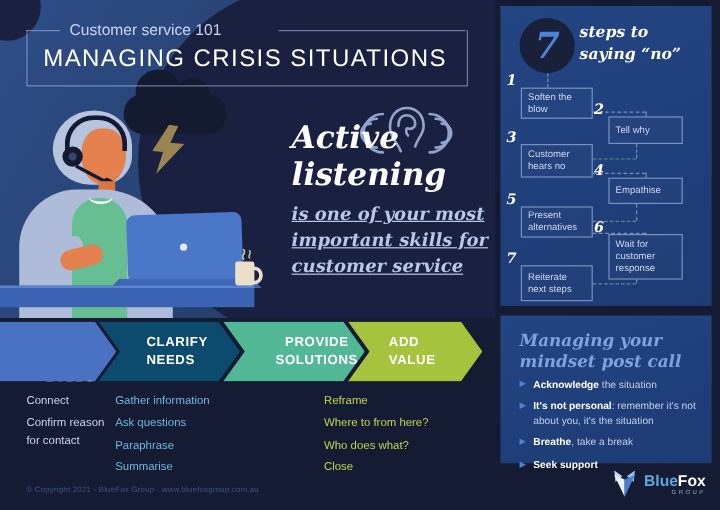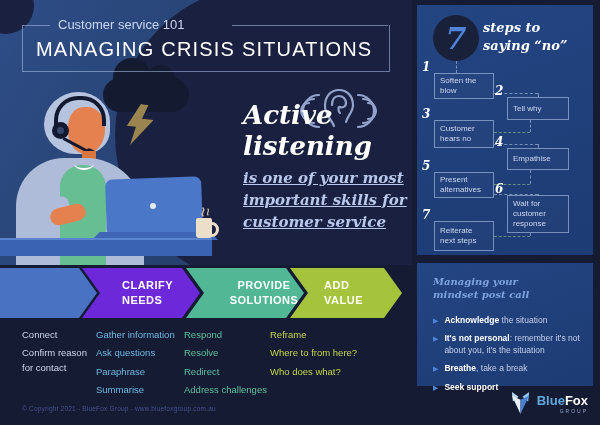--- a/index.html
+++ b/index.html
@@ -93,32 +93,32 @@
   .v0{left:39px;top:56px;height:12px;}
   .a1h{left:77px;top:88px;width:44px;} .a1v{left:121px;top:88px;height:4px;}
   .a2v{left:113px;top:115px;height:12px;} .a2h{left:77px;top:127px;width:36px;}
   .a3h{left:77px;top:139px;width:44px;} .a3v{left:121px;top:139px;height:4px;}
   .a4v{left:113px;top:165px;height:14px;} .a4h{left:77px;top:179px;width:36px;}
   .a5h{left:77px;top:189px;width:44px;} .a5v{left:121px;top:189px;height:2px;}
   .a6v{left:113px;top:228px;height:3px;} .a6h{left:77px;top:231px;width:36px;}
 
   
   .mind-title{position:absolute;left:16px;top:12px;font-family:"DejaVu Serif",serif;font-style:italic;font-weight:bold;
-              font-size:10px;line-height:1.3;color:#7fa3de;}
+              font-size:14px;line-height:1.3;color:#7fa3de;}
   .mind-list{position:absolute;left:16px;top:52px;width:148px;}
   .mind-item{display:flex;gap:6px;margin-bottom:7px;font-size:8.5px;line-height:1.35;color:#c3cfe9;}
   .mind-item .tri{color:#4f83d8;font-size:7px;line-height:1.6;}
   .mind-item b{color:#ffffff;}
 
   
   .chev{position:absolute;top:268px;height:50px;color:#ffffff;font-weight:bold;font-size:11px;line-height:1.35;
         letter-spacing:.5px;display:flex;flex-direction:column;justify-content:center;box-sizing:border-box;}
   .chev1{left:0;width:97px;background:#4a72c3;padding-left:38px;
          clip-path:polygon(0 0,calc(100% - 18px) 0,100% 50%,calc(100% - 18px) 100%,0 100%);gap:44px;}
-  .chev2{left:82px;width:118px;background:#6d28d9;padding-left:40px;
+  .chev2{left:82px;width:118px;background:#0c4a6e;padding-left:40px;
          clip-path:polygon(0 0,calc(100% - 18px) 0,100% 50%,calc(100% - 18px) 100%,0 100%,18px 50%);}
   .chev3{left:186px;width:118px;background:#52b795;padding-left:38px;
          clip-path:polygon(0 0,calc(100% - 18px) 0,100% 50%,calc(100% - 18px) 100%,0 100%,18px 50%);align-items:center;}
   .chev4{left:290px;width:112px;background:#a6c33e;padding-left:34px;
          clip-path:polygon(0 0,calc(100% - 18px) 0,100% 50%,calc(100% - 18px) 100%,0 100%,18px 50%);}
 
   .col{position:absolute;top:328px;font-size:9.5px;line-height:1.5;}
   .col .item{margin-bottom:4px;}
   .col1{left:22px;width:72px;color:#ccd6ee;}
   .col2{left:96px;width:88px;color:#6fb9e2;}
@@ -273,30 +273,25 @@
   <div class="col col1">
     <div class="item">Connect</div>
     <div class="item">Confirm reason for contact</div>
   </div>
   <div class="col col2">
     <div class="item">Gather information</div>
     <div class="item">Ask questions</div>
     <div class="item">Paraphrase</div>
     <div class="item">Summarise</div>
   </div>
-  <div class="col col3">
-    <div class="item">Respond</div>
-    <div class="item">Resolve</div>
-    <div class="item">Redirect</div>
-    <div class="item">Address challenges</div>
-  </div>
   <div class="col col4">
     <div class="item">Reframe</div>
     <div class="item">Where to from here?</div>
     <div class="item">Who does what?</div>
+    <div class="item">Close</div>
   </div>
 
   <div class="panel panel-mindset">
     <div class="mind-title">
       <div>Managing your</div>
       <div>mindset post call</div>
     </div>
     <div class="mind-list">
       <div class="mind-item">
         <span class="tri">▶</span>

